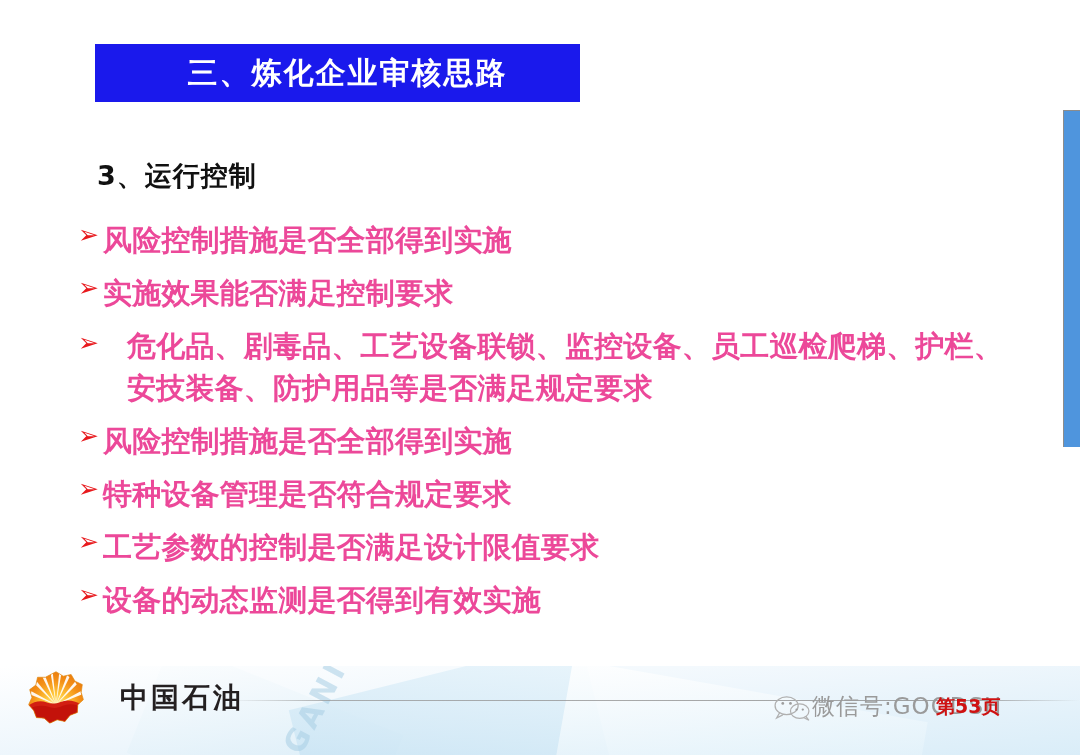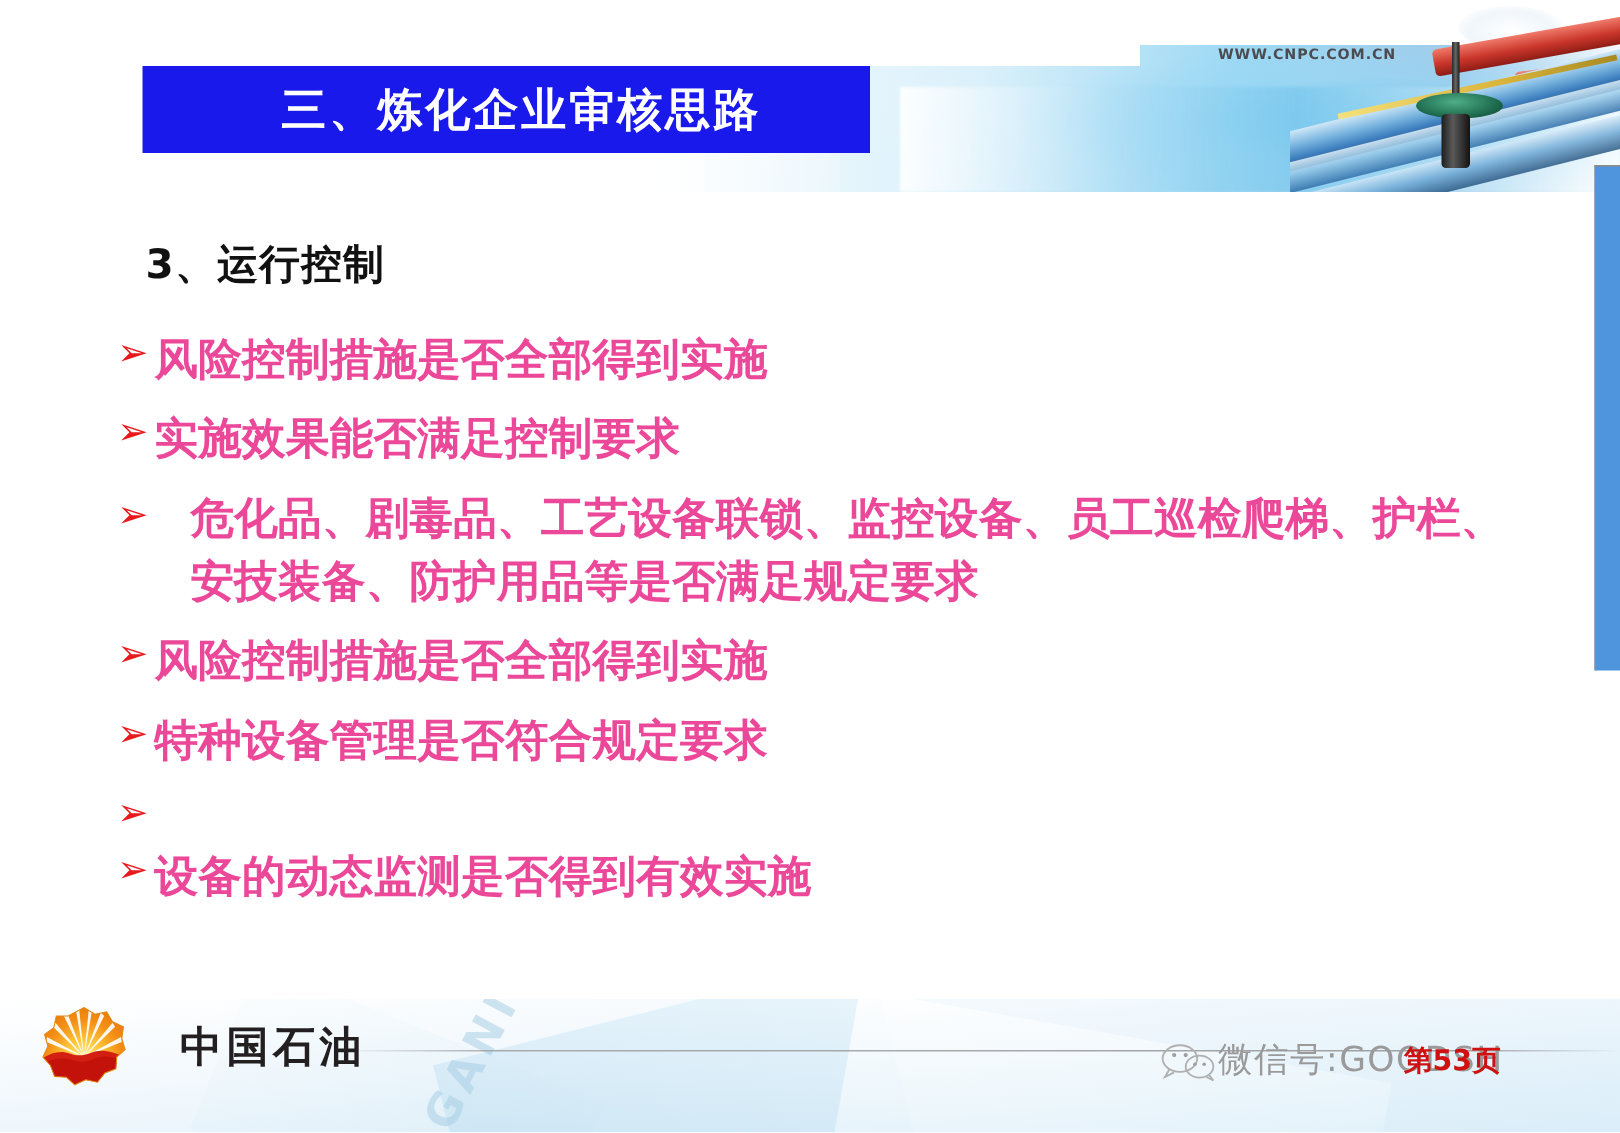--- a/index.html
+++ b/index.html
@@ -288,42 +288,20 @@
     white-space: nowrap;
     font-family: "DejaVu Sans", "Liberation Sans", sans-serif;
     text-align: center;
   }
 </style>
 </head>
 <body>
 
 <div id="slide">
 
-  <div class="header-band">
-    <div class="header-sky"></div>
-    <div class="header-sky2"></div>
-    <div class="header-white-wedge"></div>
-    <div class="header-white-wedge2"></div>
-    <div class="header-fade-l"></div>
-
-    <div class="pipe-art">
-      <div class="smoke"></div>
-      <div class="pipe-red1"></div>
-      <div class="pipe-red2"></div>
-      <div class="pipe-band pipe-b1"></div>
-      <div class="pipe-yellow"></div>
-      <div class="pipe-band pipe-b2"></div>
-      <div class="pipe-band pipe-b3"></div>
-      <div class="valve-stem"></div>
-      <div class="valve-disc"></div>
-      <div class="valve-body"></div>
-    </div>
-
-    <div class="cnpc-url">WWW.CNPC.COM.CN</div>
-  </div>
 
   <div class="title-banner">
     <span class="title-text">三、炼化企业审核思路</span>
   </div>
 
   <div class="subtitle">3、运行控制</div>
 
   <div class="bullets">
 
     <div class="bullet">
@@ -346,20 +324,21 @@
       <span class="btext">风险控制措施是否全部得到实施</span>
     </div>
 
     <div class="bullet">
       <span class="marker">➢</span>
       <span class="btext">特种设备管理是否符合规定要求</span>
     </div>
 
     <div class="bullet">
       <span class="marker">➢</span>
+      <span class="btext">工艺参数的控制是否满足设计限值要求</span>
     </div>
 
     <div class="bullet">
       <span class="marker">➢</span>
       <span class="btext">设备的动态监测是否得到有效实施</span>
     </div>
 
   </div>
 
   <div class="right-strip"></div>

